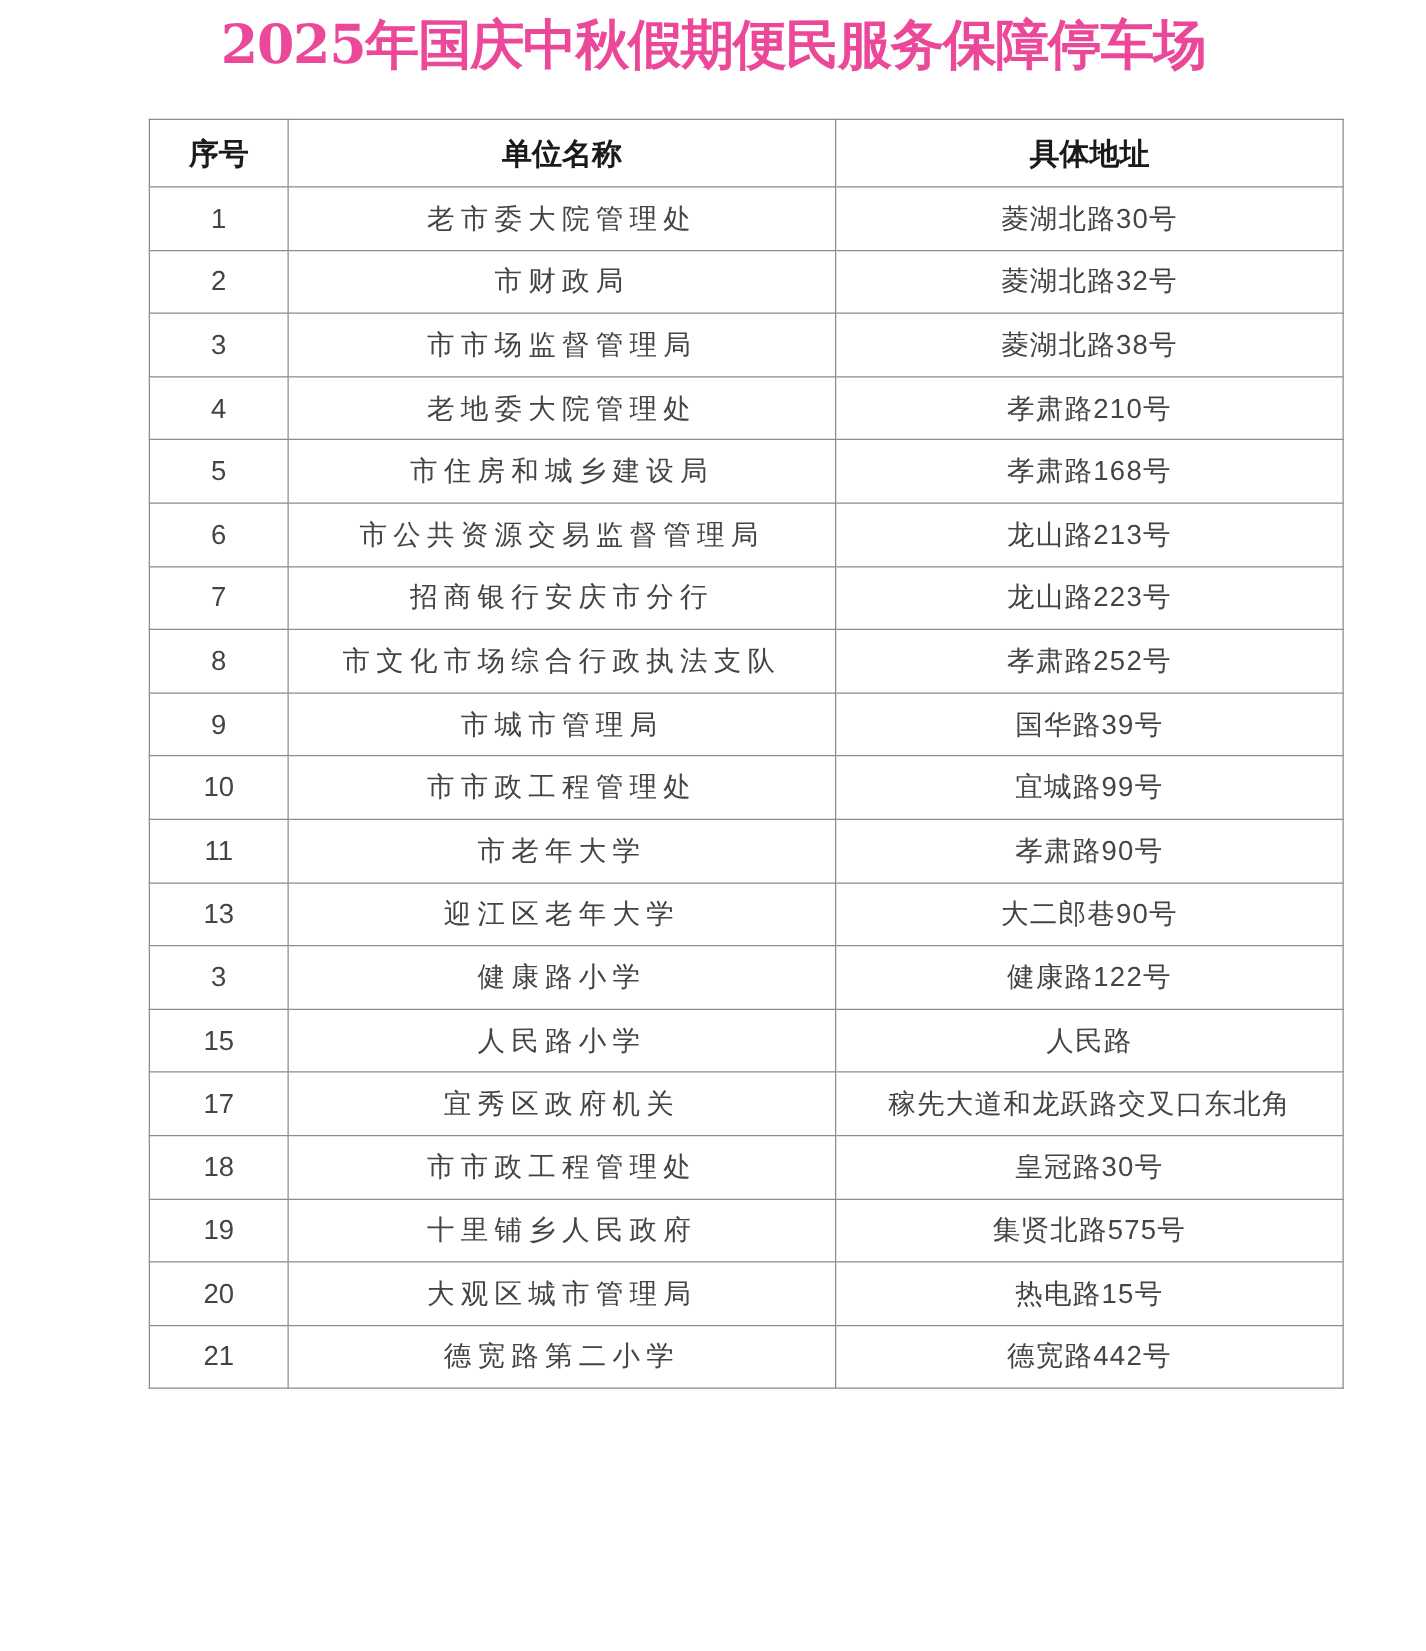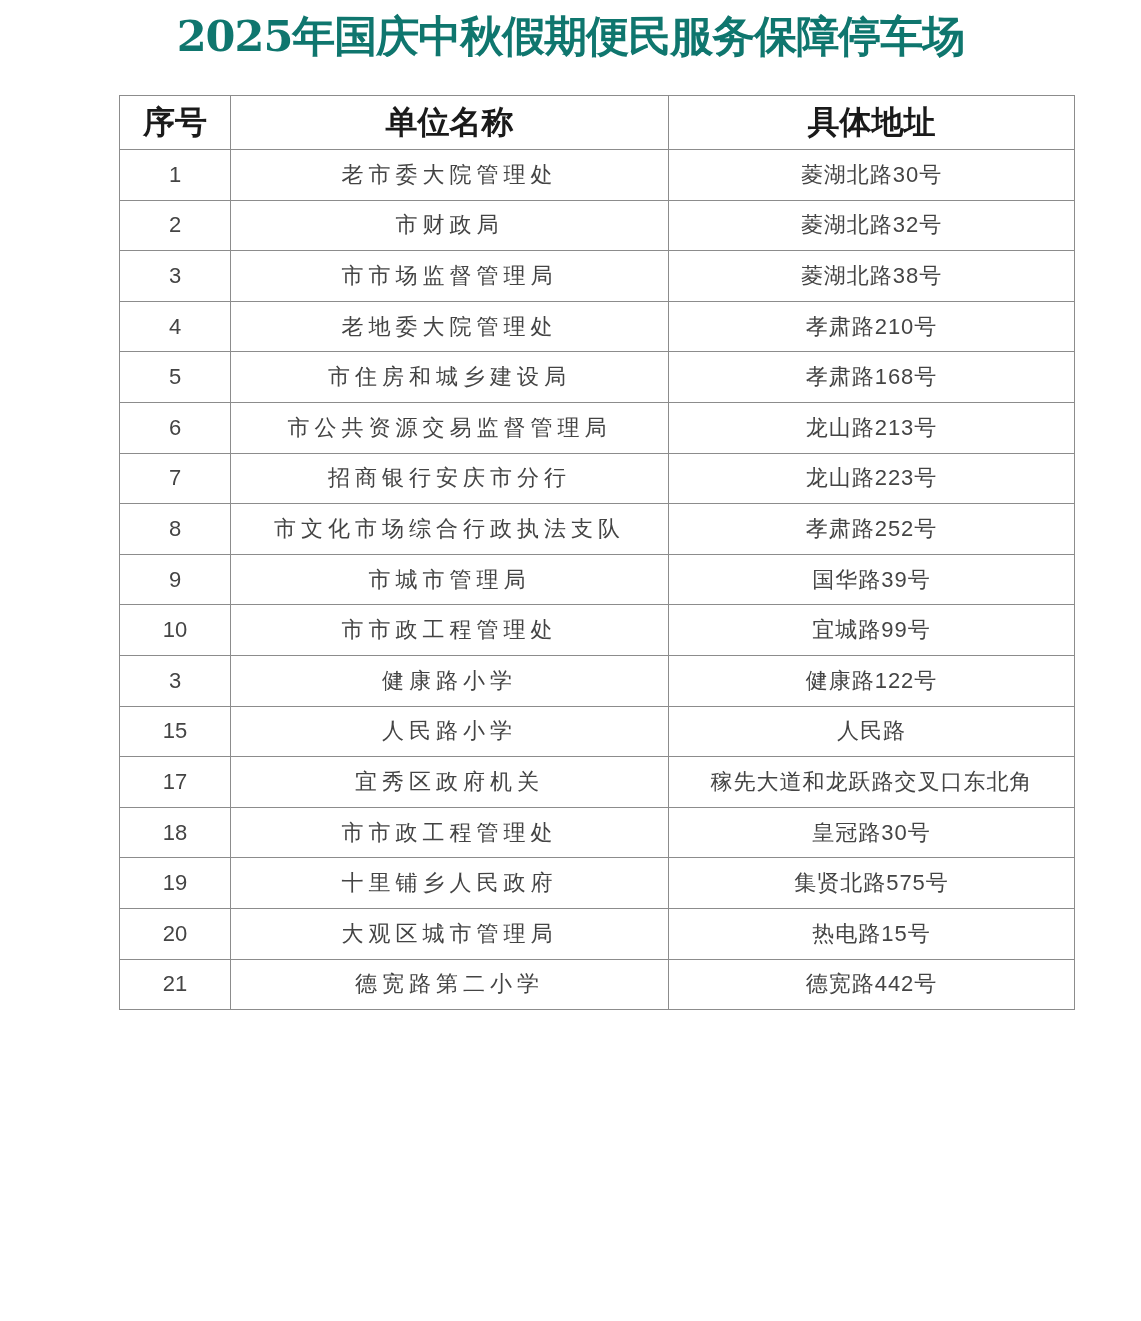--- a/index.html
+++ b/index.html
@@ -18,42 +18,42 @@
     .page-title {
       position: absolute;
       left: 0;
       top: 8px;
       width: 1141px;
       text-align: center;
       font-family: "DejaVu Serif", "Liberation Serif", serif;
       font-weight: bold;
       font-size: 43px;
       letter-spacing: -1px;
-      color: #0f766e;
+      color: #ec4899;
       line-height: 56px;
     }
     table.parking-table {
       position: absolute;
       left: 119px;
       top: 95px;
       width: 955px;
       border-collapse: collapse;
       table-layout: fixed;
     }
     table.parking-table td, table.parking-table th {
       border: 1.5px solid #8c8c8c;
       padding: 0;
       text-align: center;
       vertical-align: middle;
       overflow: hidden;
       white-space: nowrap;
     }
     table.parking-table th {
       height: 53px;
-      font-size: 32px;
+      font-size: 24px;
       font-weight: bold;
       color: #1a1a1a;
     }
     table.parking-table td {
       height: 49.6px;
       font-size: 22px;
       color: #444;
     }
     col.c-idx { width: 111px; }
     col.c-name { width: 438px; }
@@ -135,20 +135,30 @@
         <td class="idx">9</td>
         <td class="name">市城市管理局</td>
         <td class="addr">国华路39号</td>
       </tr>
       <tr>
         <td class="idx">10</td>
         <td class="name">市市政工程管理处</td>
         <td class="addr">宜城路99号</td>
       </tr>
       <tr>
+        <td class="idx">11</td>
+        <td class="name">市老年大学</td>
+        <td class="addr">孝肃路90号</td>
+      </tr>
+      <tr>
+        <td class="idx">13</td>
+        <td class="name">迎江区老年大学</td>
+        <td class="addr">大二郎巷90号</td>
+      </tr>
+      <tr>
         <td class="idx">3</td>
         <td class="name">健康路小学</td>
         <td class="addr">健康路122号</td>
       </tr>
       <tr>
         <td class="idx">15</td>
         <td class="name">人民路小学</td>
         <td class="addr">人民路</td>
       </tr>
       <tr>

